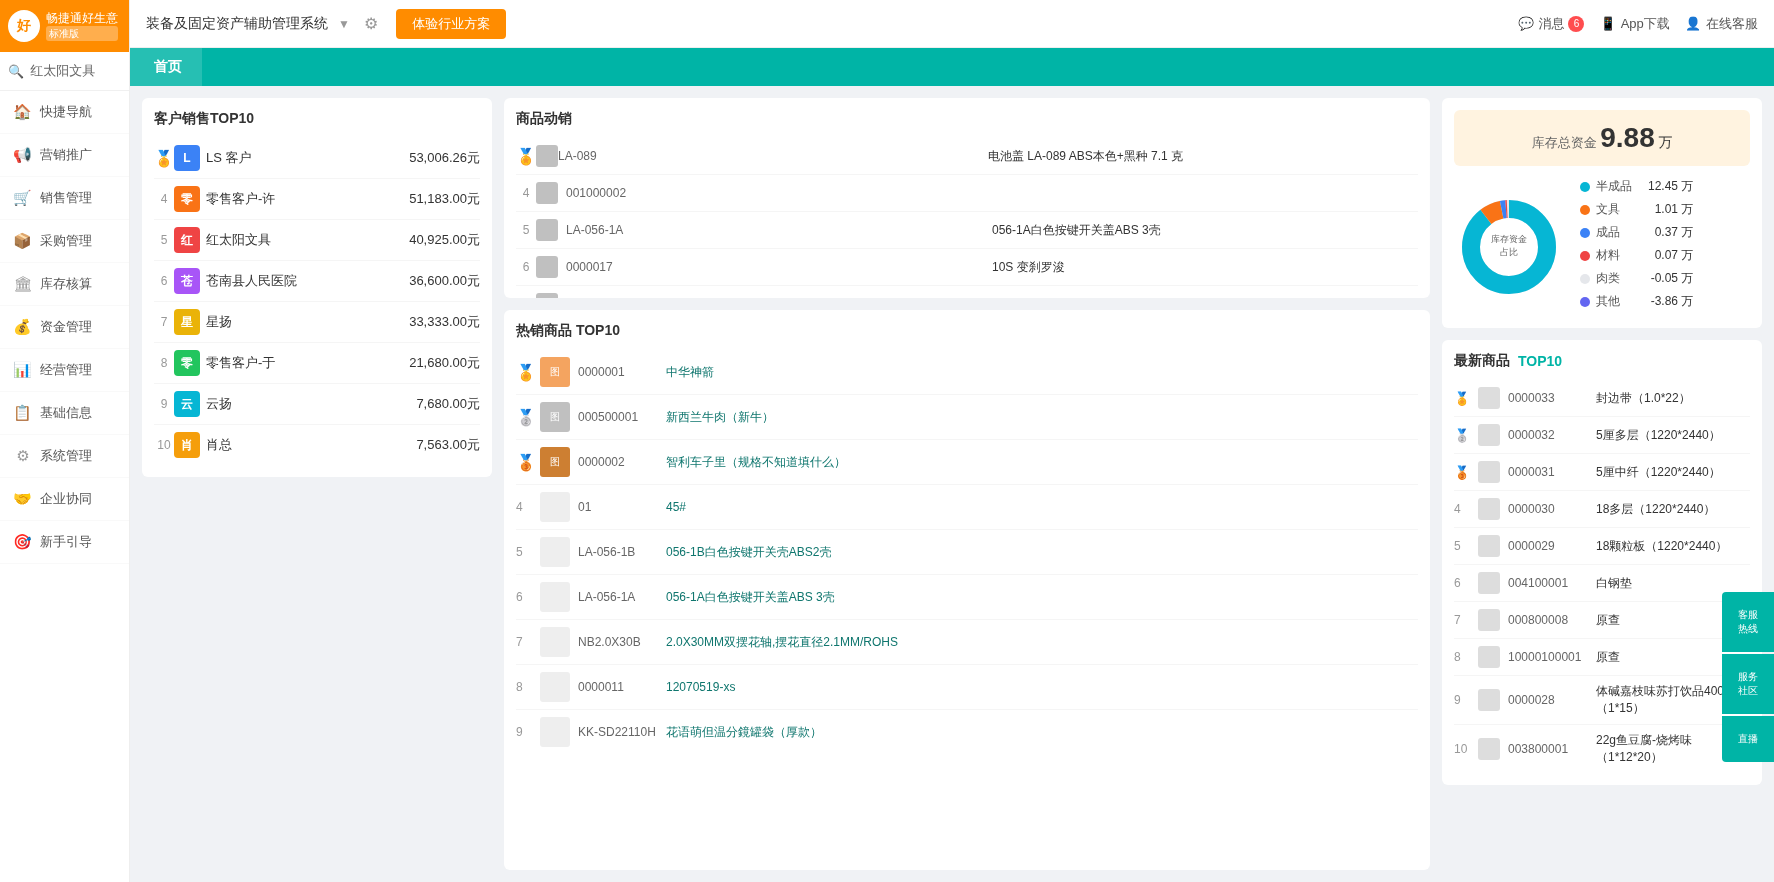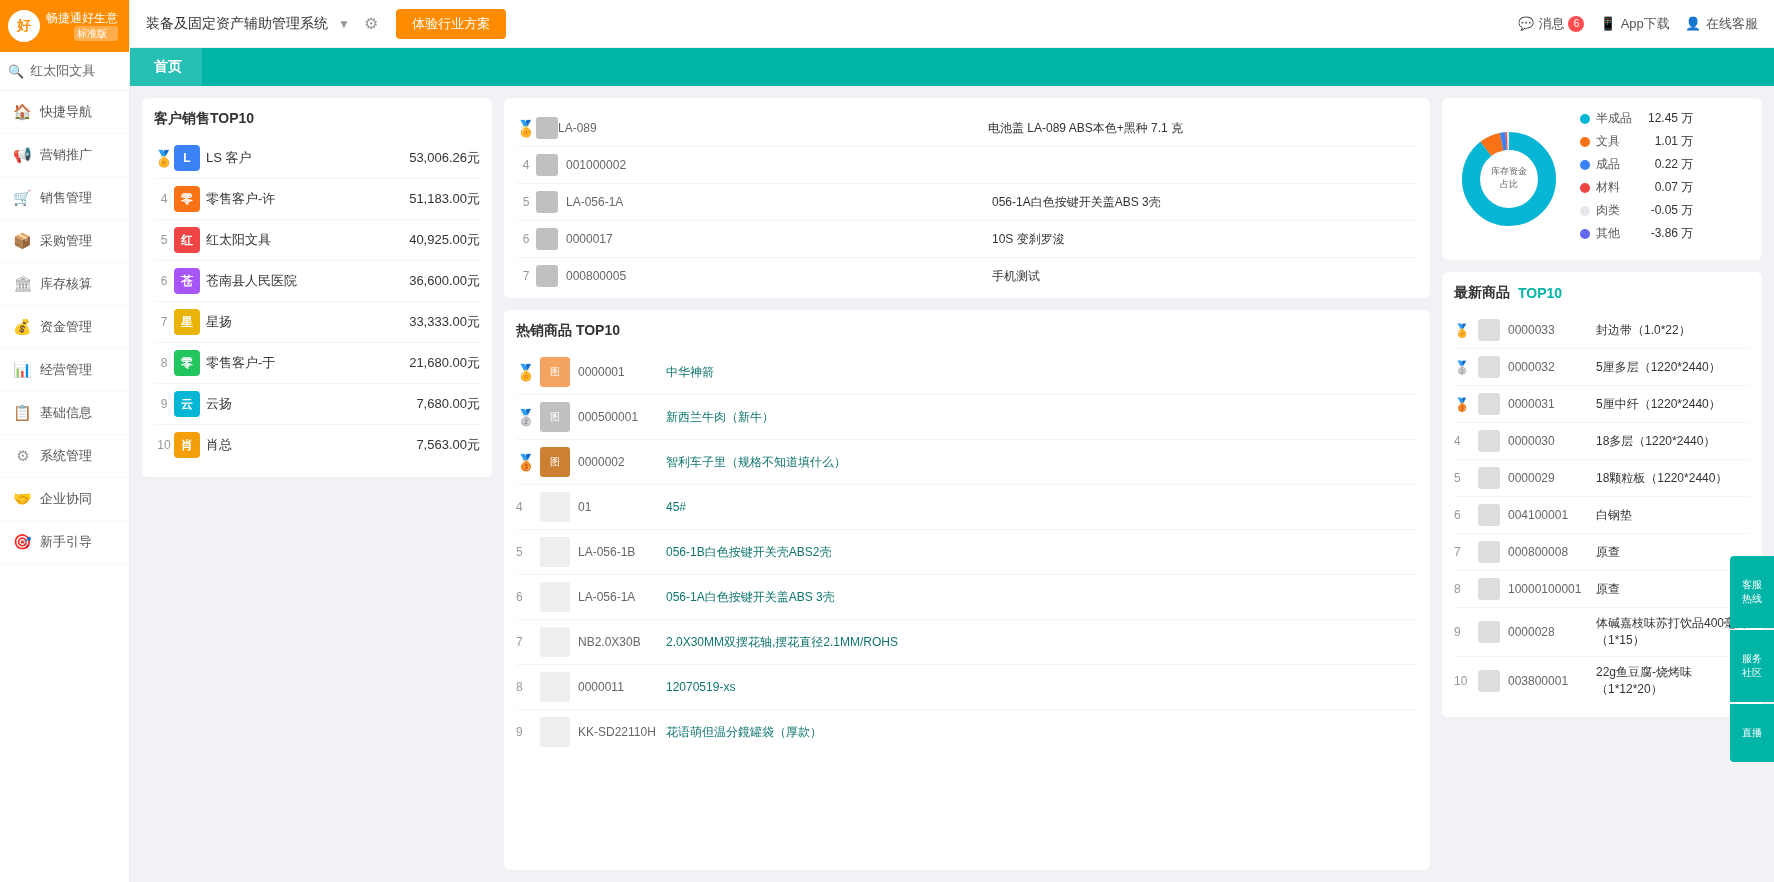--- a/index.html
+++ b/index.html
@@ -24,21 +24,21 @@
       gap: 6px;
     }
     .sidebar-logo-icon {
       width: 32px; height: 32px;
       background: #fff;
       border-radius: 50%;
       display: flex; align-items: center; justify-content: center;
       font-size: 14px; font-weight: bold; color: #ff8c00;
     }
     .sidebar-logo-text { color: #fff; font-size: 12px; line-height: 1.3; }
-    .sidebar-logo-badge { font-size: 10px; background: rgba(255,255,255,0.3); border-radius: 3px; padding: 1px 3px; margin-left: 28px; }
+    .sidebar-logo-badge { font-size: 10px; background: rgba(255,255,255,0.3); border-radius: 3px; padding: 1px 3px; }
     .sidebar-search {
       padding: 10px 8px;
       border-bottom: 1px solid #f0f0f0;
     }
     .sidebar-search-btn {
       display: flex; align-items: center; gap: 6px;
       color: #666; font-size: 13px; cursor: pointer; background: none; border: none; width: 100%;
     }
     .sidebar-menu-item {
       display: flex; align-items: center; gap: 8px;
@@ -124,21 +124,21 @@
     .np-code { font-size: 12px; color: #666; width: 80px; flex-shrink: 0; }
     .np-name { font-size: 12px; color: #333; flex: 1; }
 
     
     ::-webkit-scrollbar { width: 6px; height: 6px; }
     ::-webkit-scrollbar-track { background: #f1f1f1; }
     ::-webkit-scrollbar-thumb { background: #ccc; border-radius: 3px; }
 
     
     .float-btns { position: fixed; right: 0; bottom: 120px; display: flex; flex-direction: column; gap: 2px; z-index: 999; }
-    .float-btn { background: #00b4a6; color: #fff; width: 44px; padding: 22px 4px; font-size: 10px; text-align: center; cursor: pointer; line-height: 1.4; }
+    .float-btn { background: #00b4a6; color: #fff; width: 52px; padding: 16px 4px; font-size: 10px; text-align: center; cursor: pointer; line-height: 1.4; }
     .float-btn:first-child { border-radius: 4px 0 0 0; }
     .float-btn:last-child { border-radius: 0 0 0 4px; }
 
     .medal-gold { color: #ffd700; font-size: 16px; }
     .medal-silver { color: #c0c0c0; font-size: 16px; }
     .medal-bronze { color: #cd7f32; font-size: 16px; }
   </style>
 </head>
 <body>
 
@@ -290,20 +290,21 @@
               <span class="rank-name">肖总</span>
               <span class="rank-value">7,563.00元</span>
             </li>
           </ul>
         </div>
       </div>
 
       <div class="col-middle">
 
         <div class="card" style="max-height:200px;overflow-y:auto;">
+          <div class="card-title">商品动销</div>
           <div class="rank-list">
             <div class="rank-item">
               <span class="rank-medal">
                   <span style="color:#cd7f32;font-size:16px;">🏅</span>
                 </span>
               <div class="np-img" style="width:22px;height:22px;background:#c0c0c0;border-radius:3px;"></div>
               <span class="rank-name" style="width:70px;flex-shrink:0;font-size:12px;color:#666;">LA-089</span>
               <span class="rank-name" style="font-size:12px;">电池盖 LA-089 ABS本色+黑种 7.1 克</span>
             </div>
             <div class="rank-item">
@@ -396,20 +397,23 @@
               <span class="product-code">KK-SD22110H</span>
               <span class="product-name">花语萌但温分鏡罐袋（厚款）</span>
             </div>
           </div>
         </div>
       </div>
 
       <div class="col-right">
 
         <div class="card">
+          <div style="background:#fff3e0;border-radius:6px;padding:12px;margin-bottom:12px;text-align:center;">
+            <div style="font-size:13px;color:#666;">库存总资金 <span style="font-size:28px;font-weight:bold;color:#333;">9.88</span> <span style="font-size:14px;color:#333;">万</span></div>
+          </div>
           <div class="donut-wrap">
 
             <svg width="110" height="110" viewBox="0 0 110 110" class="donut-svg">
               <circle cx="55" cy="55" r="38" fill="none" stroke="#e5e7eb" stroke-width="18"></circle>
 
               <circle cx="55" cy="55" r="38" fill="none" stroke="#06b6d4" stroke-width="18" stroke-dasharray="213.6 238.5" stroke-dashoffset="0" transform="rotate(-90 55 55)"></circle>
 
               <circle cx="55" cy="55" r="38" fill="none" stroke="#f97316" stroke-width="18" stroke-dasharray="17.4 238.5" stroke-dashoffset="-213.6" transform="rotate(-90 55 55)"></circle>
 
               <circle cx="55" cy="55" r="38" fill="none" stroke="#3b82f6" stroke-width="18" stroke-dasharray="4.3 238.5" stroke-dashoffset="-231" transform="rotate(-90 55 55)"></circle>
@@ -425,21 +429,21 @@
                 <span class="legend-val">12.45 万</span>
               </li>
               <li class="legend-item">
                 <span class="legend-dot" style="background:#f97316;"></span>
                 <span class="legend-label">文具</span>
                 <span class="legend-val">1.01 万</span>
               </li>
               <li class="legend-item">
                 <span class="legend-dot" style="background:#3b82f6;"></span>
                 <span class="legend-label">成品</span>
-                <span class="legend-val">0.22 万</span>
+                <span class="legend-val">0.37 万</span>
               </li>
               <li class="legend-item">
                 <span class="legend-dot" style="background:#ef4444;"></span>
                 <span class="legend-label">材料</span>
                 <span class="legend-val">0.07 万</span>
               </li>
               <li class="legend-item">
                 <span class="legend-dot" style="background:#e5e7eb;"></span>
                 <span class="legend-label">肉类</span>
                 <span class="legend-val">-0.05 万</span>

